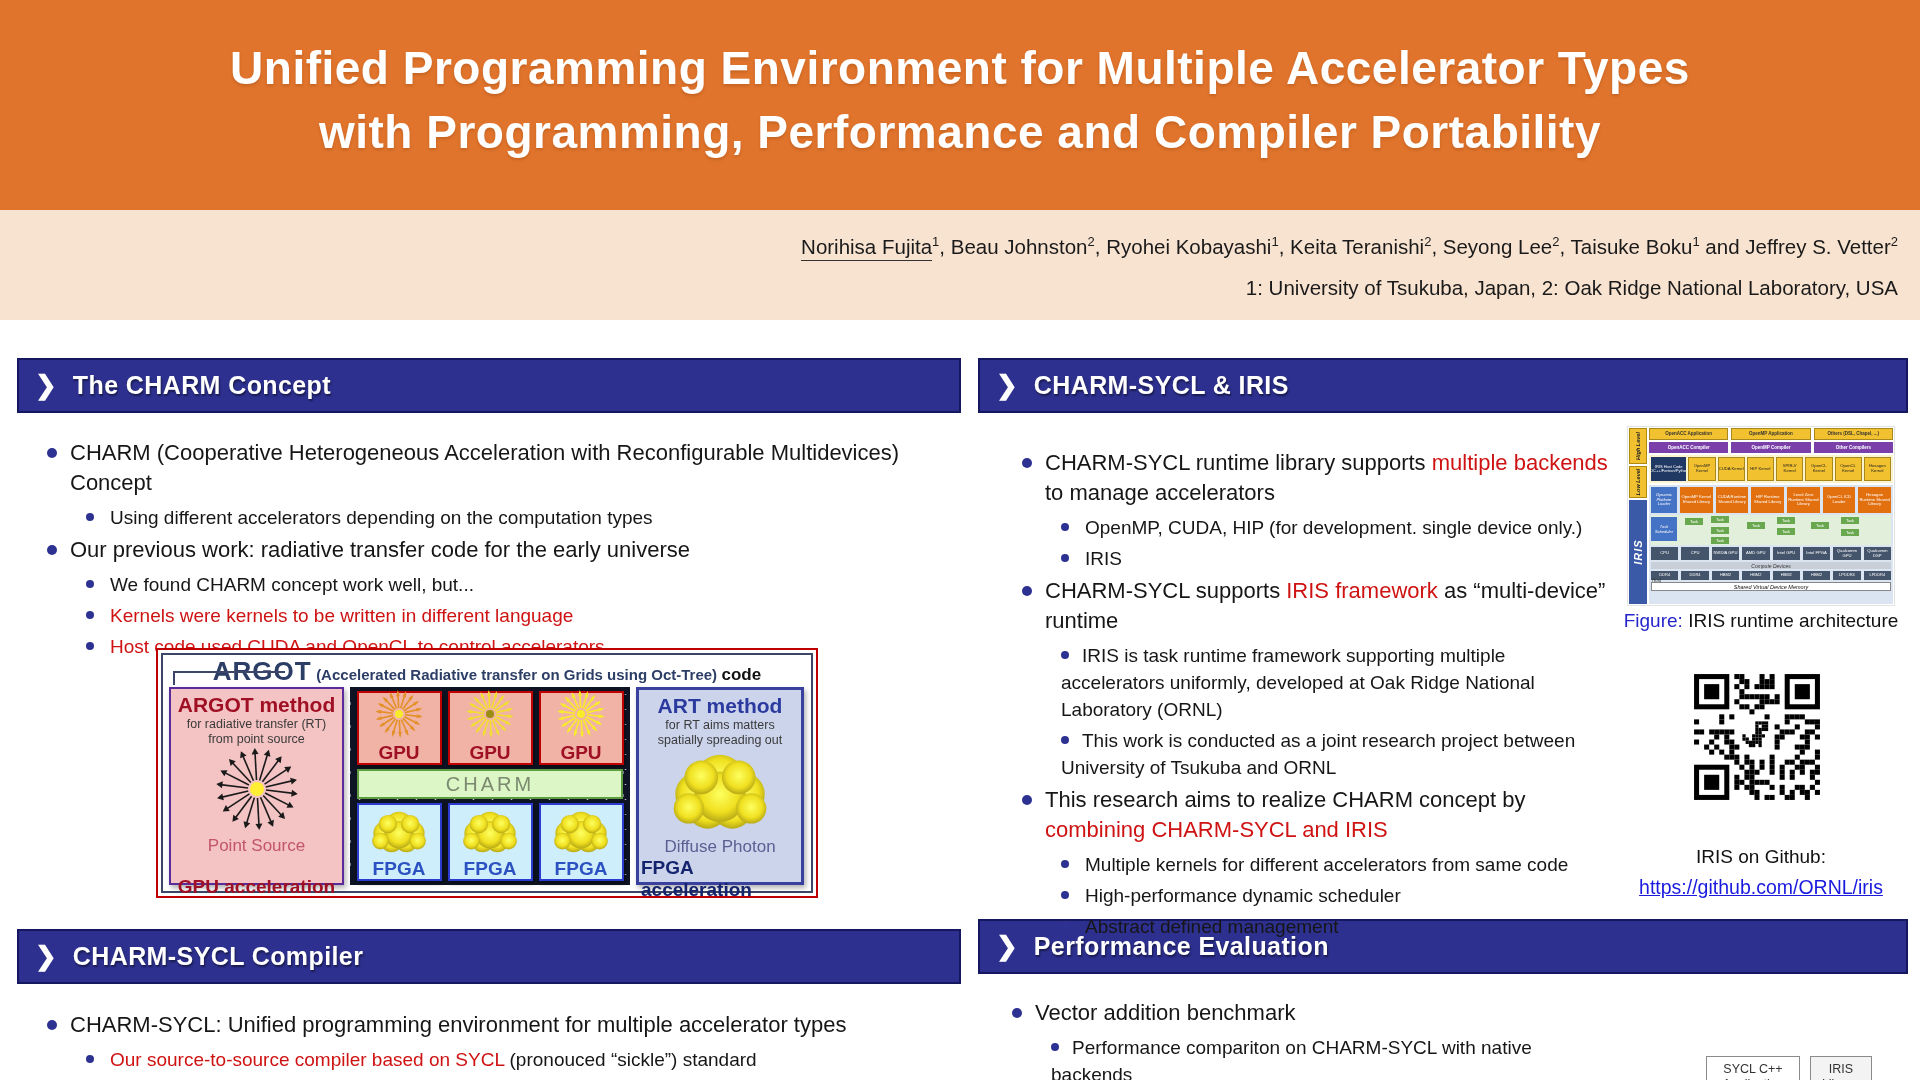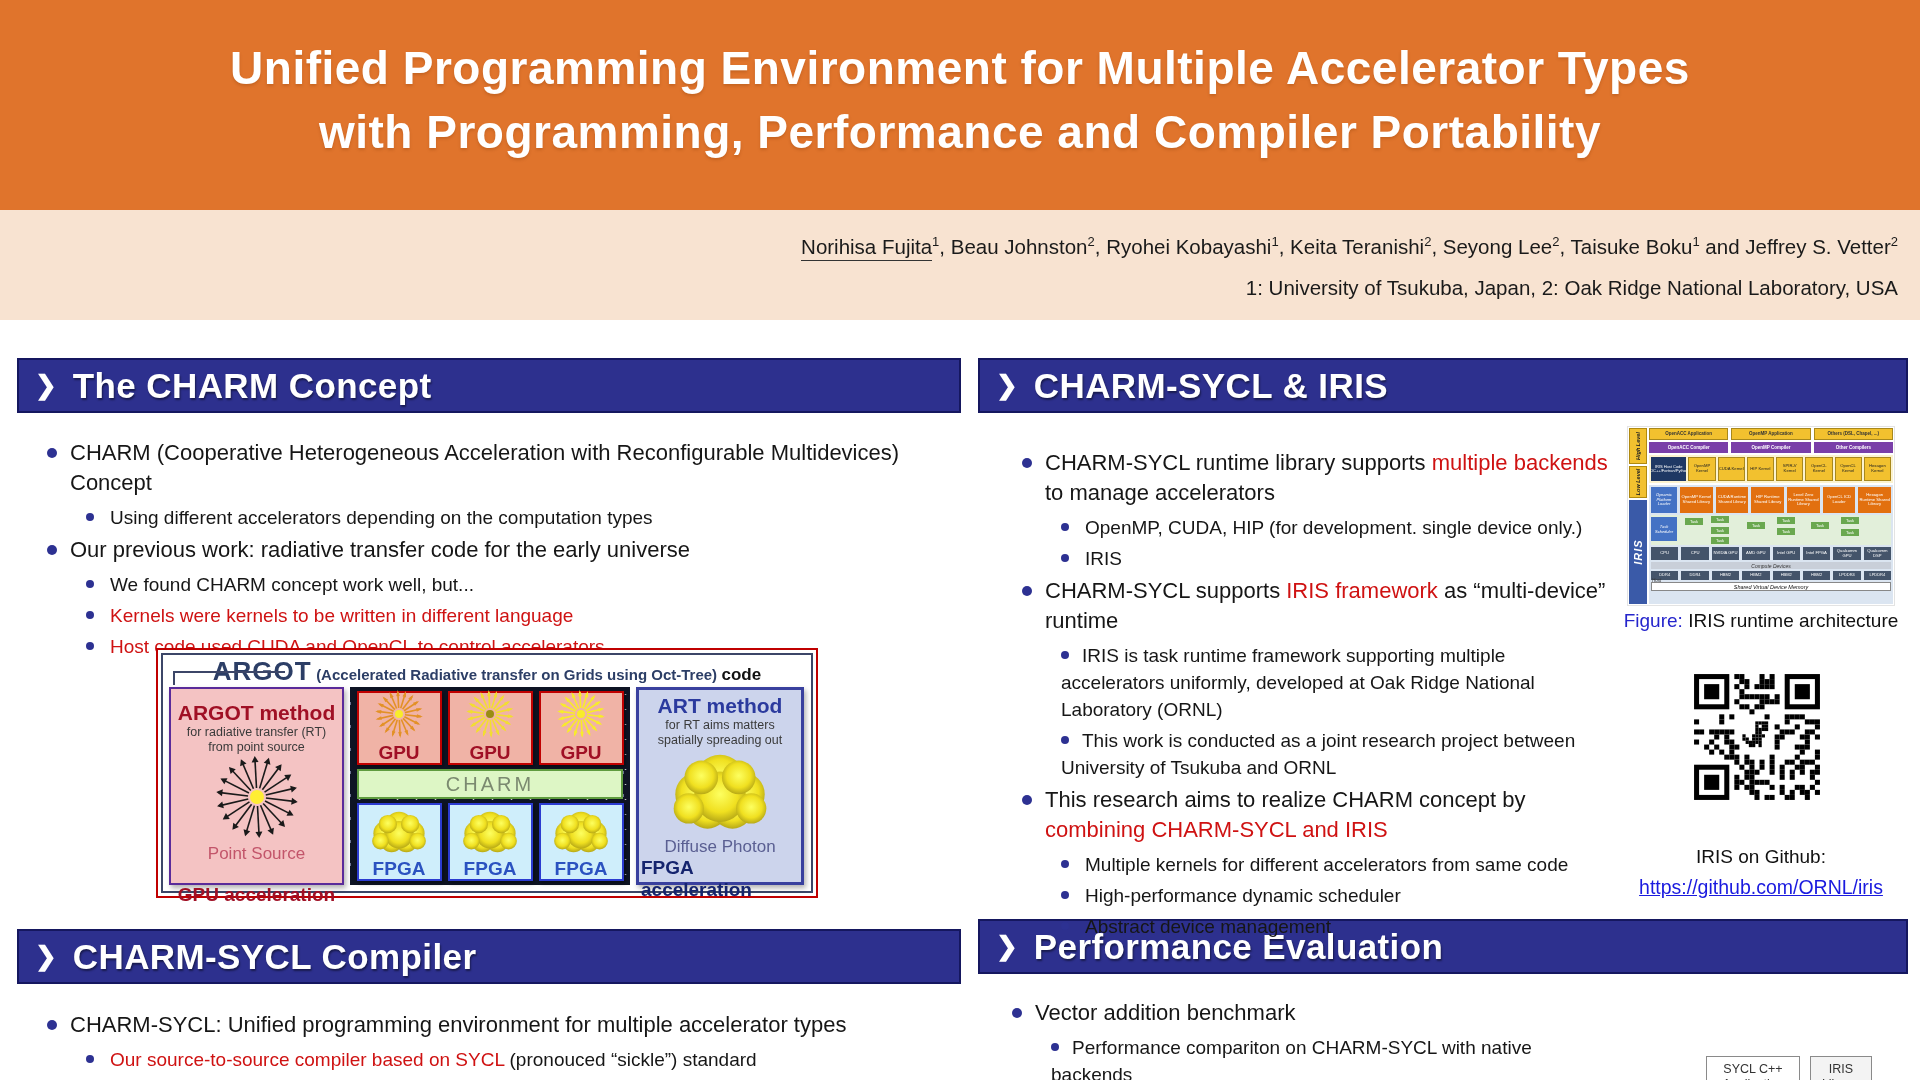--- a/index.html
+++ b/index.html
@@ -19,21 +19,21 @@
   .authors-line{position:absolute;right:22px;top:24px;font-size:20.5px;color:#1a1a1a;white-space:nowrap;}
   .authors-line sup{font-size:13px;}
   .u-name{border-bottom:1.5px solid #333;padding-bottom:2px;}
   .affil-line{position:absolute;right:22px;top:66px;font-size:20.5px;color:#1a1a1a;white-space:nowrap;}
   
   .sec-header{
     position:absolute;height:55px;background:#2d308e;border:2px solid #15175f;
     box-sizing:border-box;display:flex;align-items:center;gap:16px;padding-left:16px;
   }
   .chev{color:#fff;font-size:26px;font-weight:bold;line-height:1;transform:translateY(-1px);}
-  .sec-title{color:#fff;font-size:35px;font-weight:bold;letter-spacing:.4px;
+  .sec-title{color:#fff;font-size:25px;font-weight:bold;letter-spacing:.4px;
     text-shadow:1px 2px 2px rgba(0,0,0,.45);}
   
   .blist{list-style:none;margin:8px;padding:0;position:absolute;}
   .blist li{position:relative;color:#161616;}
   .lv1{padding-left:32px;font-size:22px;line-height:30px;margin-bottom:6px;}
   .lv1::before{content:"";position:absolute;left:9px;top:10px;width:10px;height:10px;border-radius:50%;background:#2d3192;}
   .lv2{padding-left:72px;font-size:19px;line-height:27px;margin-bottom:4px;}
   .lv2::before{content:"";position:absolute;left:48px;top:9px;width:8px;height:8px;border-radius:50%;background:#2d3192;}
   .lv3{padding-left:104px;font-size:16px;line-height:23px;margin-bottom:3px;}
   .lv3::before{content:"";position:absolute;left:82px;top:8px;width:7px;height:7px;border-radius:50%;background:#2d3192;}
@@ -47,21 +47,21 @@
   .argot-inner{width:100%;height:100%;box-sizing:border-box;border:2px solid #3c4668;padding:2px 6px 6px 6px;position:relative;}
   .argot-titlebar{text-align:center;height:30px;line-height:28px;white-space:nowrap;}
   .argot-t-main{font-size:26px;font-weight:bold;color:#2c3e66;letter-spacing:1px;}
   .argot-t-paren{font-size:15px;font-weight:bold;color:#2c3e66;}
   .argot-t-code{font-size:17px;font-weight:bold;color:#111;}
   .argot-bracket{position:absolute;left:10px;top:16px;width:110px;height:12px;
     border-left:2px solid #3c4668;border-top:2px solid #3c4668;}
   .argot-body{display:flex;gap:6px;height:198px;}
   .argot-left{width:175px;box-sizing:border-box;border:2px solid #5a2b9a;background:#f4c3c3;
     display:flex;flex-direction:column;align-items:center;padding:2px;box-shadow:2px 3px 5px rgba(0,0,0,.3);}
-  .argot-left-h{font-size:21px;font-weight:bold;color:#a01025;margin-top:10px;}
+  .argot-left-h{font-size:21px;font-weight:bold;color:#a01025;margin-top:2px;}
   .argot-sub{font-size:12.5px;color:#3a3a3a;line-height:15px;text-align:center;}
   .argot-lab1{font-size:17px;color:#c2556a;margin-top:1px;}
   .argot-lab2{font-size:19px;font-weight:bold;color:#a01025;margin-top:20px;}
   .argot-mid{width:280px;box-sizing:border-box;background-color:#0e1424;position:relative;
     background-image:radial-gradient(rgba(255,255,255,.75) .7px,transparent 1.1px),
                      radial-gradient(rgba(200,210,255,.5) .6px,transparent 1px);
     background-size:19px 15px,13px 23px;background-position:0 0,7px 5px;
     display:flex;flex-direction:column;align-items:center;padding:4px;}
   .gpu-row,.fpga-row{display:flex;gap:6px;justify-content:center;}
   .gpu-box{width:85px;height:74px;box-sizing:border-box;border:2px solid #c00000;background:#f0b3a6;
@@ -165,21 +165,21 @@
 <ul class="blist" id="list-charm-sycl-iris" style="left:1005px;top:440px;width:600px;">
     <li class="lv1"><span>CHARM-SYCL runtime library supports </span><span class="red">multiple backends</span><span> to manage accelerators</span></li>
     <li class="lv2"><span>OpenMP, CUDA, HIP (for development. single device only.)</span></li>
     <li class="lv2"><span>IRIS</span></li>
     <li class="lv1"><span>CHARM-SYCL supports </span><span class="red">IRIS framework</span><span> as “multi-device” runtime</span></li>
     <li class="lv2 outwrap"><span class="idot"></span><span>IRIS is task runtime framework supporting multiple accelerators uniformly, developed at Oak Ridge National Laboratory (ORNL)</span></li>
     <li class="lv2 outwrap"><span class="idot"></span><span>This work is conducted as a joint research project between University of Tsukuba and ORNL</span></li>
     <li class="lv1"><span>This research aims to realize CHARM concept by </span><span class="red">combining CHARM-SYCL and IRIS</span></li>
     <li class="lv2"><span>Multiple kernels for different accelerators from same code</span></li>
     <li class="lv2"><span>High-performance dynamic scheduler</span></li>
-    <li class="lv2"><span>Abstract device management</span></li>
+    <li class="lv2"><span>Abstract defined management</span></li>
   </ul>
 <ul class="blist" id="list-charm-sycl-compiler" style="left:30px;top:1002px;width:930px;">
     <li class="lv1"><span>CHARM-SYCL: Unified programming environment for multiple accelerator types</span></li>
     <li class="lv2"><span class="red">Our source-to-source compiler based on SYCL</span><span> (pronouced “sickle”) standard</span></li>
     <li class="lv3"><span>Parallel language specification based on C++17 defined by Khronos Group and successor of OpenCL</span></li>
   </ul>
 <ul class="blist" id="list-performance-evaluation" style="left:995px;top:990px;width:560px;">
     <li class="lv1"><span>Vector addition benchmark</span></li>
     <li class="lv2 outwrap"><span class="idot"></span><span>Performance compariton on CHARM-SYCL with native backends</span></li>
   </ul>

